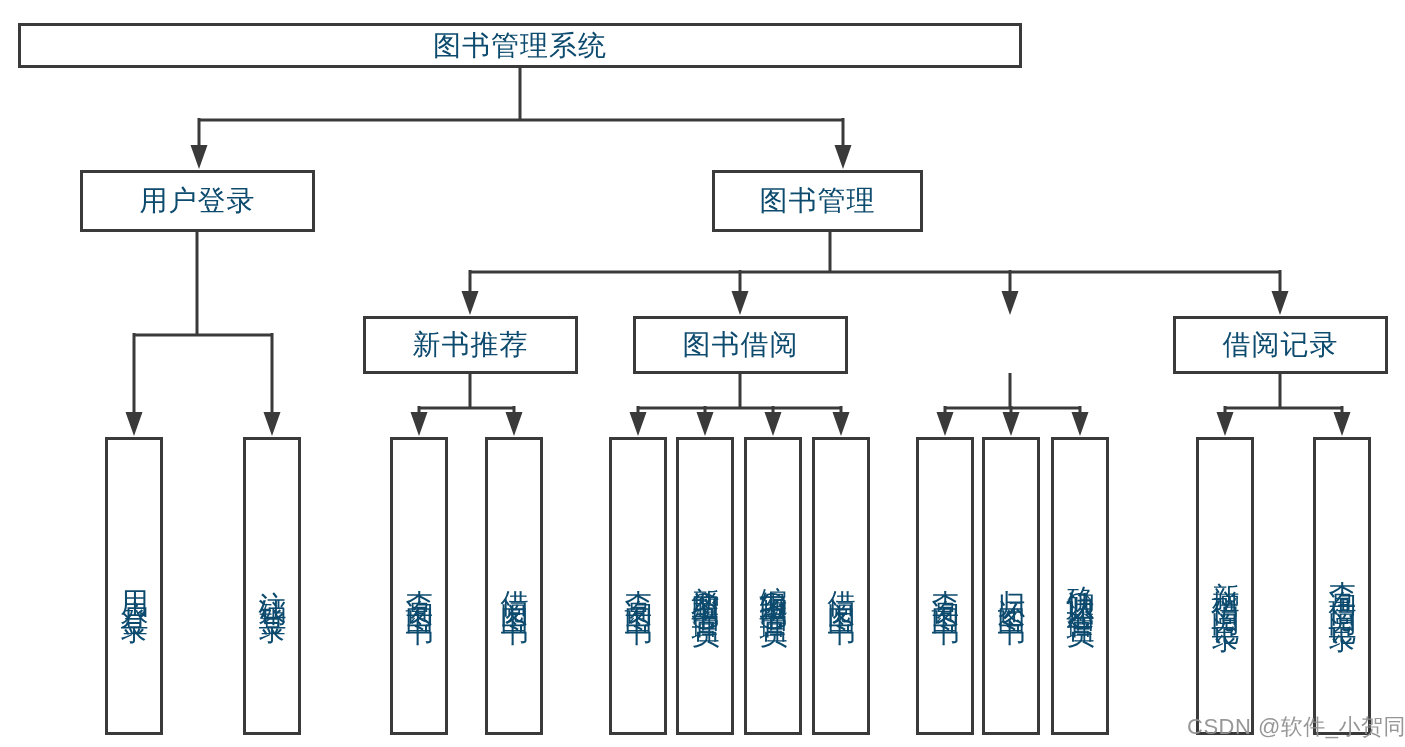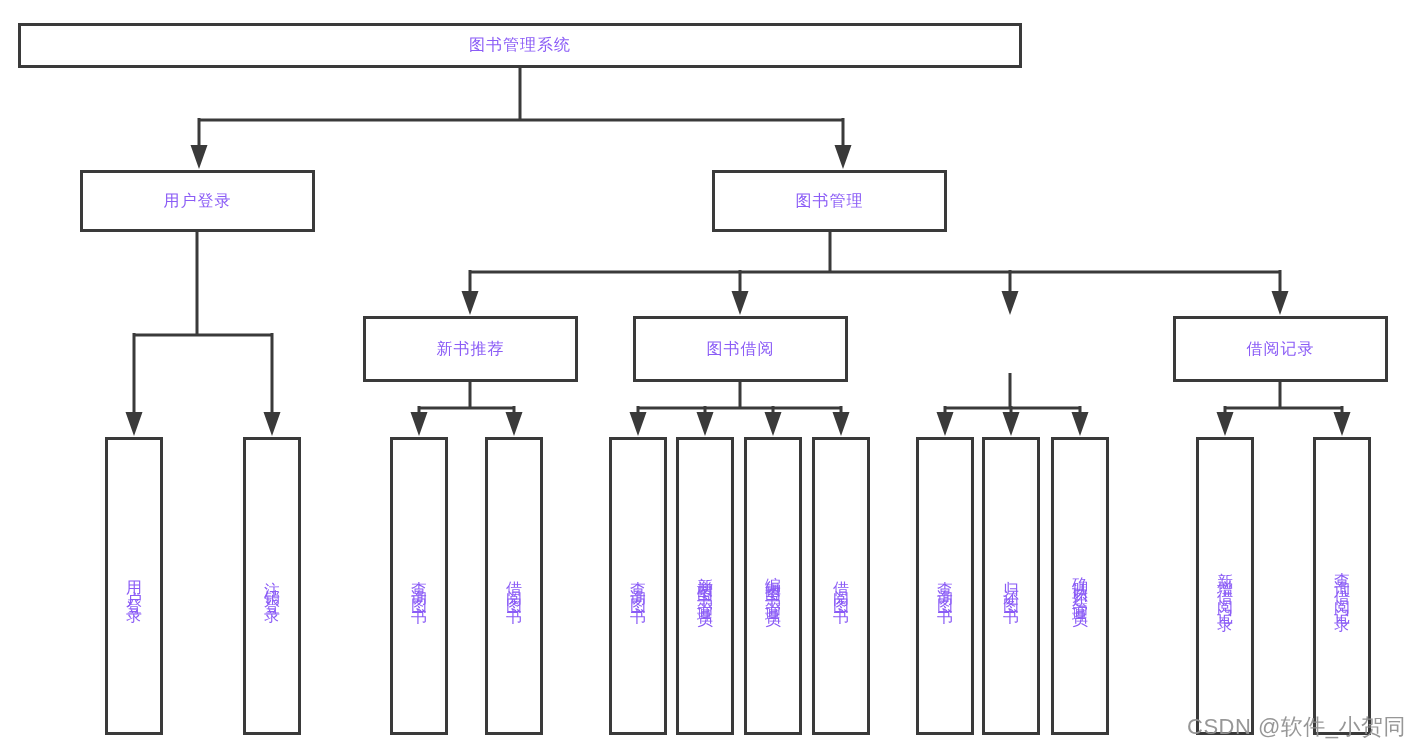--- a/index.html
+++ b/index.html
@@ -13,29 +13,29 @@
   }
   .connectors {
     position:absolute; left:0; top:0; width:1405px; height:747px;
     z-index:0;
   }
   .node {
     position:absolute;
     background:#ffffff;
     border:3px solid #3a3a3a;
     display:flex; align-items:center; justify-content:center;
-    color:#8b5cf6;
-    font-size:16px;
+    color:#0c4a6e;
+    font-size:28px;
     letter-spacing:1px;
     z-index:1;
   }
   .node.root   { left:18px;  top:23px;  width:1004px; height:45px; }
   .node.l2a    { left:80px;  top:170px; width:235px;  height:62px; }
-  .node.l2b    { left:712px; top:170px; width:235px;  height:62px; }
-  .node.l3     { top:316px; width:215px; height:66px; }
+  .node.l2b    { left:712px; top:170px; width:211px;  height:62px; }
+  .node.l3     { top:316px; width:215px; height:58px; }
   .node.l3.p0  { left:363px; }
   .node.l3.p1  { left:633px; }
   .node.l3.p2  { left:903px; }
   .node.l3.p3  { left:1173px; }
   .node.leaf   { top:437px; width:58px; height:298px; }
   .node.leaf > span {
     writing-mode:vertical-rl;
     text-orientation:mixed;
     letter-spacing:9px;
     line-height:1;

